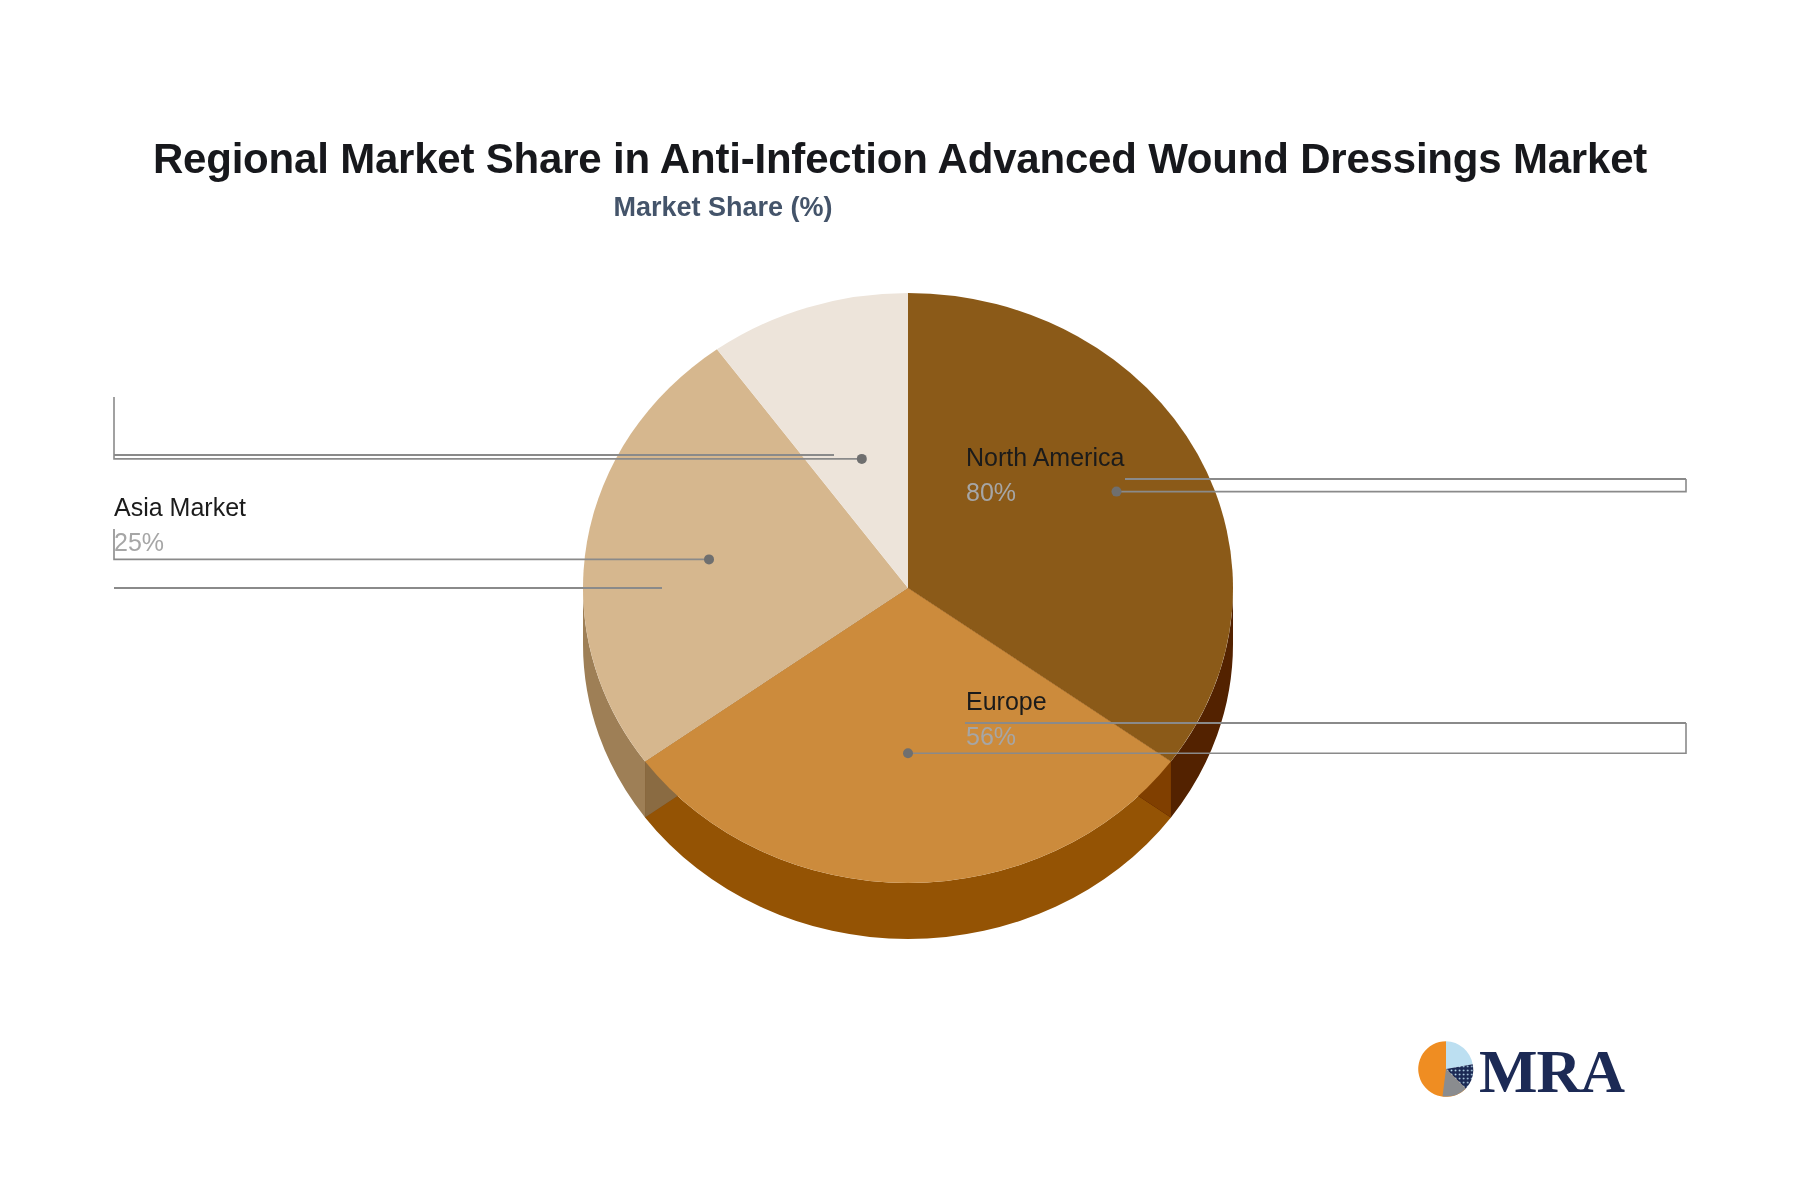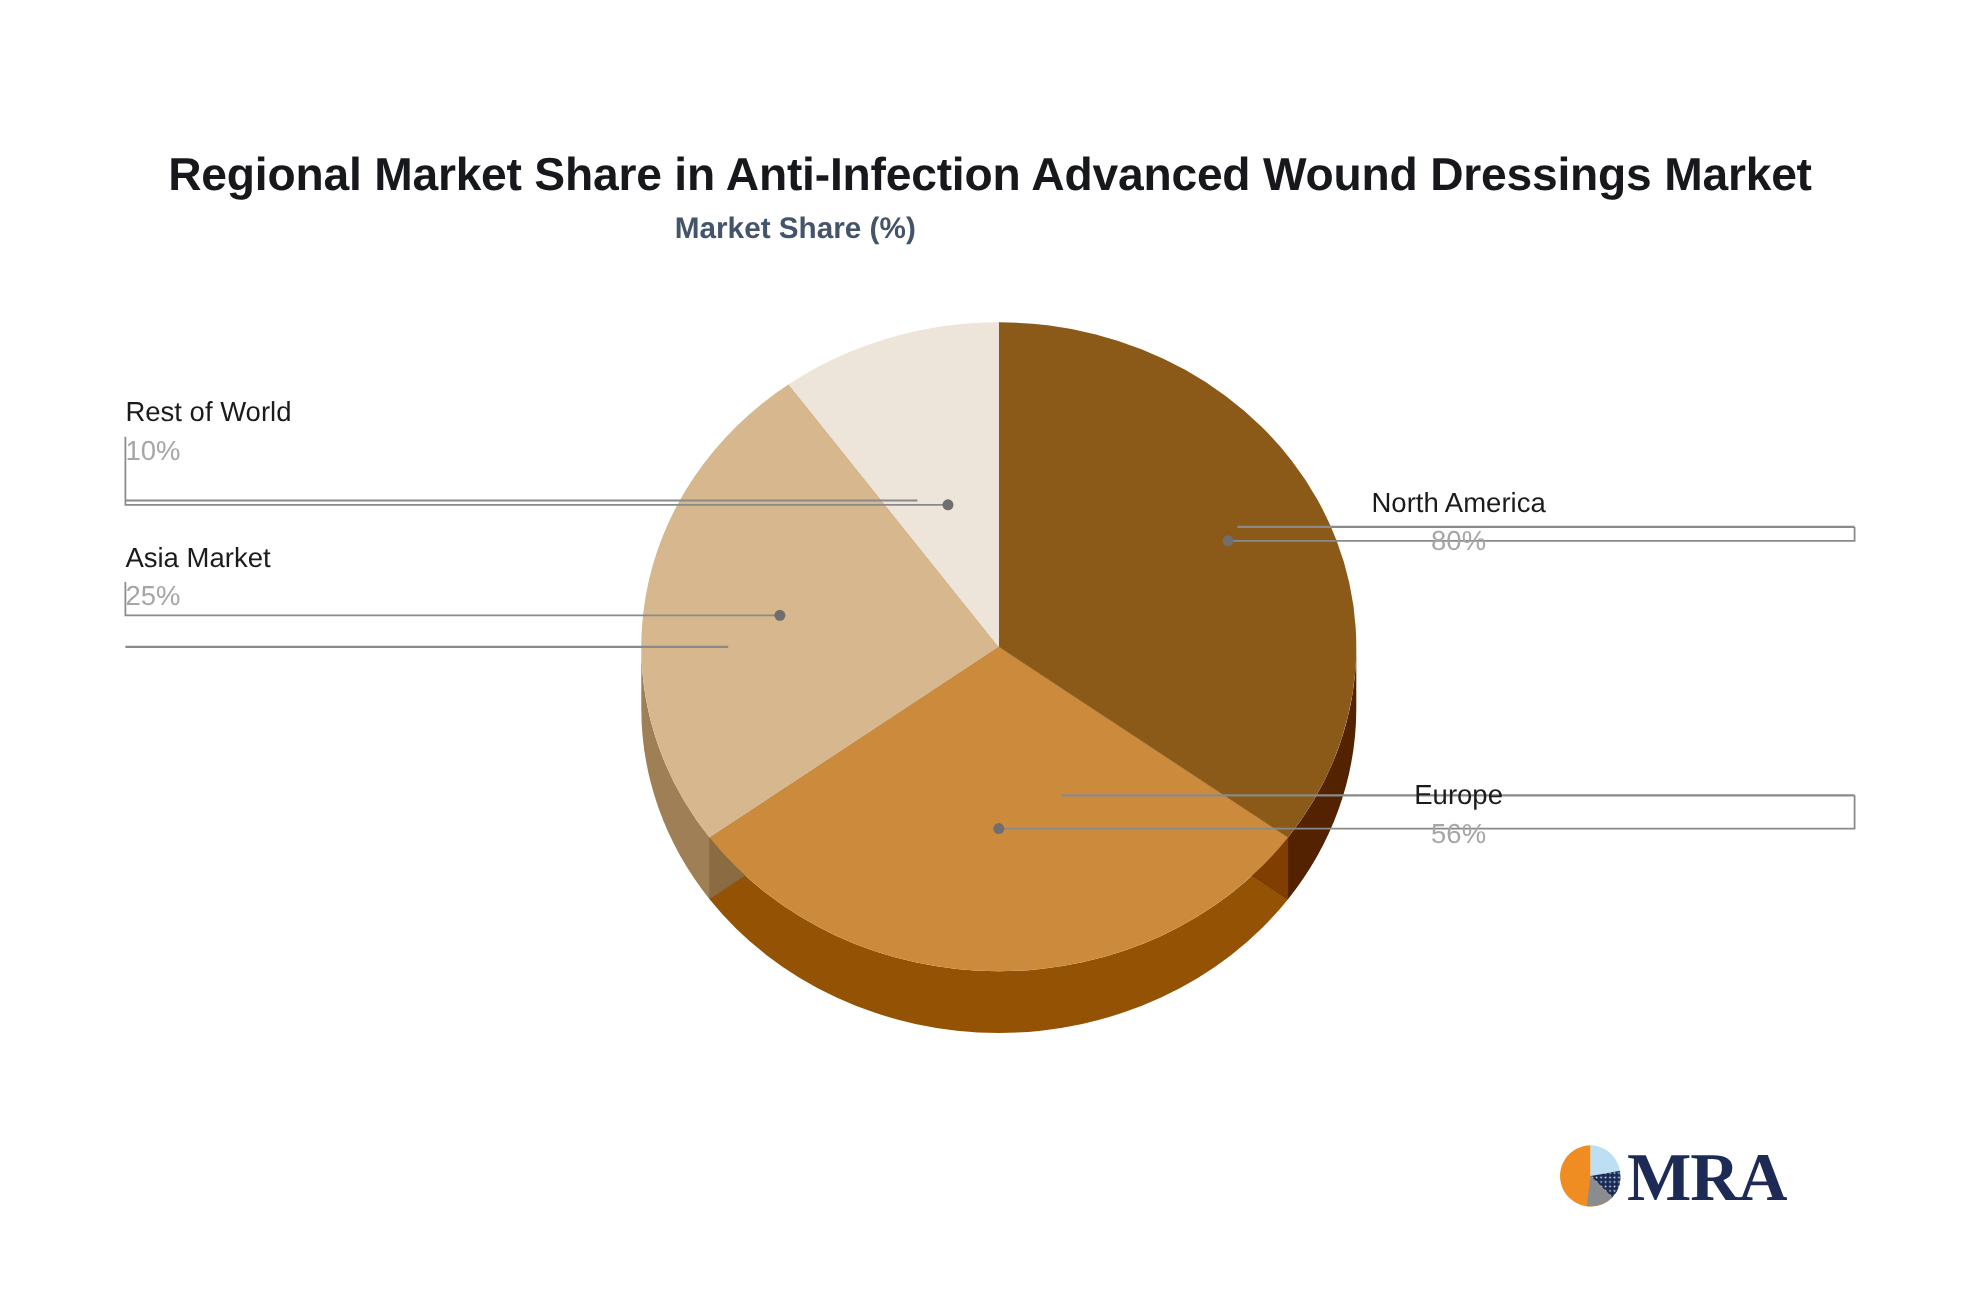--- a/index.html
+++ b/index.html
@@ -57,21 +57,21 @@
     display:block;
   }
   .calloutLabel .val{
     font-size:25px;
     color:#a6a6a6;
     line-height:32px;
     display:block;
     padding-top:4px;
   }
   .calloutLabel.left{ text-align:left; }
-  .calloutLabel.right{ text-align:center; }
+  .calloutLabel.right{ text-align:left; }
 
   
   #logo{
     position:absolute;
     left:1417px; top:1040px;
     width:200px; height:72px;
   }
   #logo .mra-text{
     position:absolute;
     left:62px; top:-5px;
@@ -118,36 +118,32 @@
           <path d="M 861.8 458.9 L 114 458.9 L 114 397" fill="none" stroke="#8a8a8a" stroke-width="1.6"></path>
           <circle cx="861.8" cy="458.9" r="5" fill="#6f6f6f"></circle>
           <line x1="114" y1="455" x2="834" y2="455" stroke="#8a8a8a" stroke-width="2"></line>
           <line x1="114" y1="588" x2="662" y2="588" stroke="#8a8a8a" stroke-width="2"></line>
           <line x1="1125" y1="479" x2="1686" y2="479" stroke="#8a8a8a" stroke-width="2"></line>
           <line x1="965" y1="723" x2="1686" y2="723" stroke="#8a8a8a" stroke-width="2"></line>
         </g>
     </svg>
   </div>
 
-  <div class="calloutLabel left" style="left:114px; top:360px; width:720px;">
-    <span class="name">Rest of World</span>
-    <span class="val">10%</span>
-  </div>
 
   <div class="calloutLabel left" style="left:114px; top:492px; width:560px;">
     <span class="name">Asia Market</span>
     <span class="val">25%</span>
   </div>
 
   <div class="calloutLabel right" style="left:966px; top:442px; width:720px;">
     <span class="name">North America</span>
     <span class="val">80%</span>
   </div>
 
-  <div class="calloutLabel right" style="left:966px; top:686px; width:720px;margin-top:22px;">
+  <div class="calloutLabel right" style="left:966px; top:686px; width:720px;">
     <span class="name">Europe</span>
     <span class="val">56%</span>
   </div>
 
   <div id="logo">
     <svg width="58" height="58" viewBox="0 0 100 100">
       <defs>
         <pattern id="dots" width="7" height="7" patternUnits="userSpaceOnUse">
           <rect width="7" height="7" fill="#1c2a55"></rect>
           <circle cx="3.5" cy="3.5" r="1.5" fill="#bcdff1"></circle>

